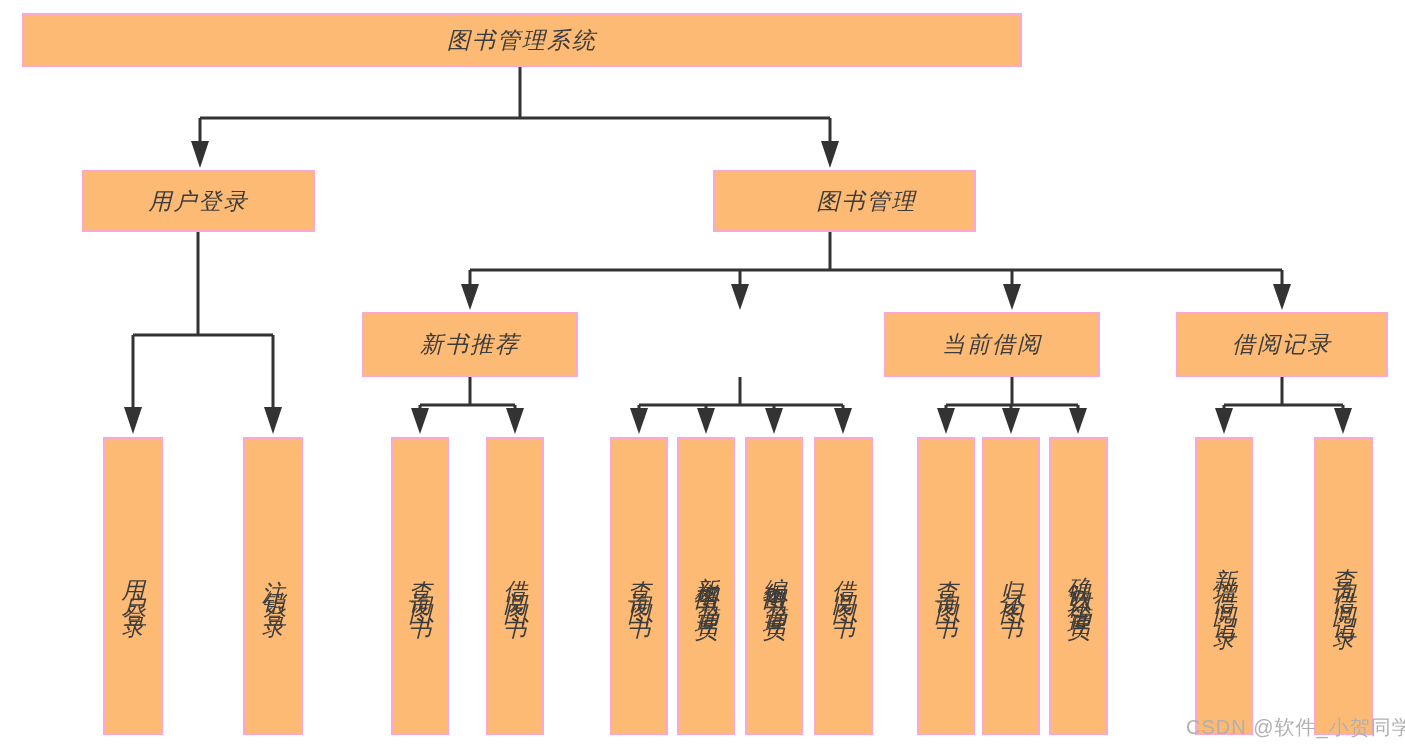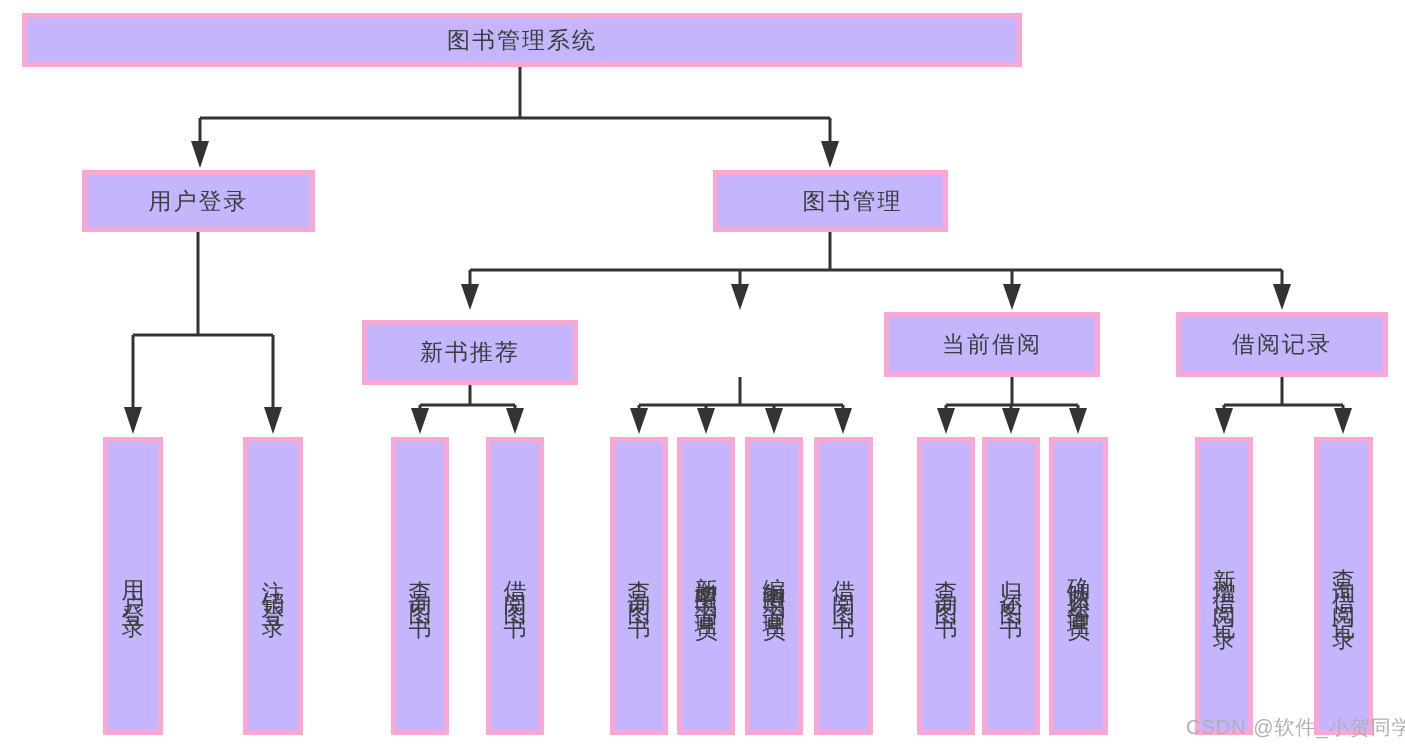--- a/index.html
+++ b/index.html
@@ -12,26 +12,27 @@
     overflow: hidden;
   }
   .connectors {
     position: absolute;
     left: 0; top: 0;
     width: 1405px; height: 747px;
   }
   .node {
     position: absolute;
     box-sizing: border-box;
-    background: #c4b5fd;
-    border: 5px solid #f9a8d4;
+    background: #fdba74;
+    border: 2px solid #f9a8d4;
     color: #3c3c3c;
     display: flex;
     align-items: center;
     justify-content: center;
+    font-style: italic;
   }
   .node.h {
     font-size: 23px;
     letter-spacing: 2px;
     white-space: nowrap;
   }
   .node.v .vtext {
     writing-mode: vertical-rl;
     text-orientation: mixed;
     font-size: 23px;
@@ -103,23 +104,23 @@
     <g stroke="#333333" stroke-width="3" fill="none">
       <path d="M1282 377 V405 M1224 405 H1343 M1224 405 V410 M1343 405 V410"></path>
     </g>
     <polygon fill="#333333" points="1215,408 1233,408 1224,434"></polygon>
     <polygon fill="#333333" points="1334,408 1352,408 1343,434"></polygon>
   </svg>
 
   <div class="node h" style="left:22px; top:13px; width:1000px; height:54px;">图书管理系统</div>
 
   <div class="node h" style="left:82px; top:170px; width:233px; height:62px;">用户登录</div>
-  <div class="node h" style="left:713px; top:170px; width:235px; height:62px;padding-left:44px;">图书管理</div>
+  <div class="node h" style="left:713px; top:170px; width:263px; height:62px;padding-left:44px;">图书管理</div>
 
-  <div class="node h" style="left:362px; top:312px; width:216px; height:65px;margin-top:8px;">新书推荐</div>
+  <div class="node h" style="left:362px; top:312px; width:216px; height:65px;">新书推荐</div>
   <div class="node h" style="left:884px; top:312px; width:216px; height:65px;">当前借阅</div>
   <div class="node h" style="left:1176px; top:312px; width:212px; height:65px;">借阅记录</div>
 
   <div class="node v" style="left:103px; top:437px; width:60px; height:298px;">
     <span class="vtext">用户登录</span>
   </div>
   <div class="node v" style="left:243px; top:437px; width:60px; height:298px;">
     <span class="vtext">注销登录</span>
   </div>
 

